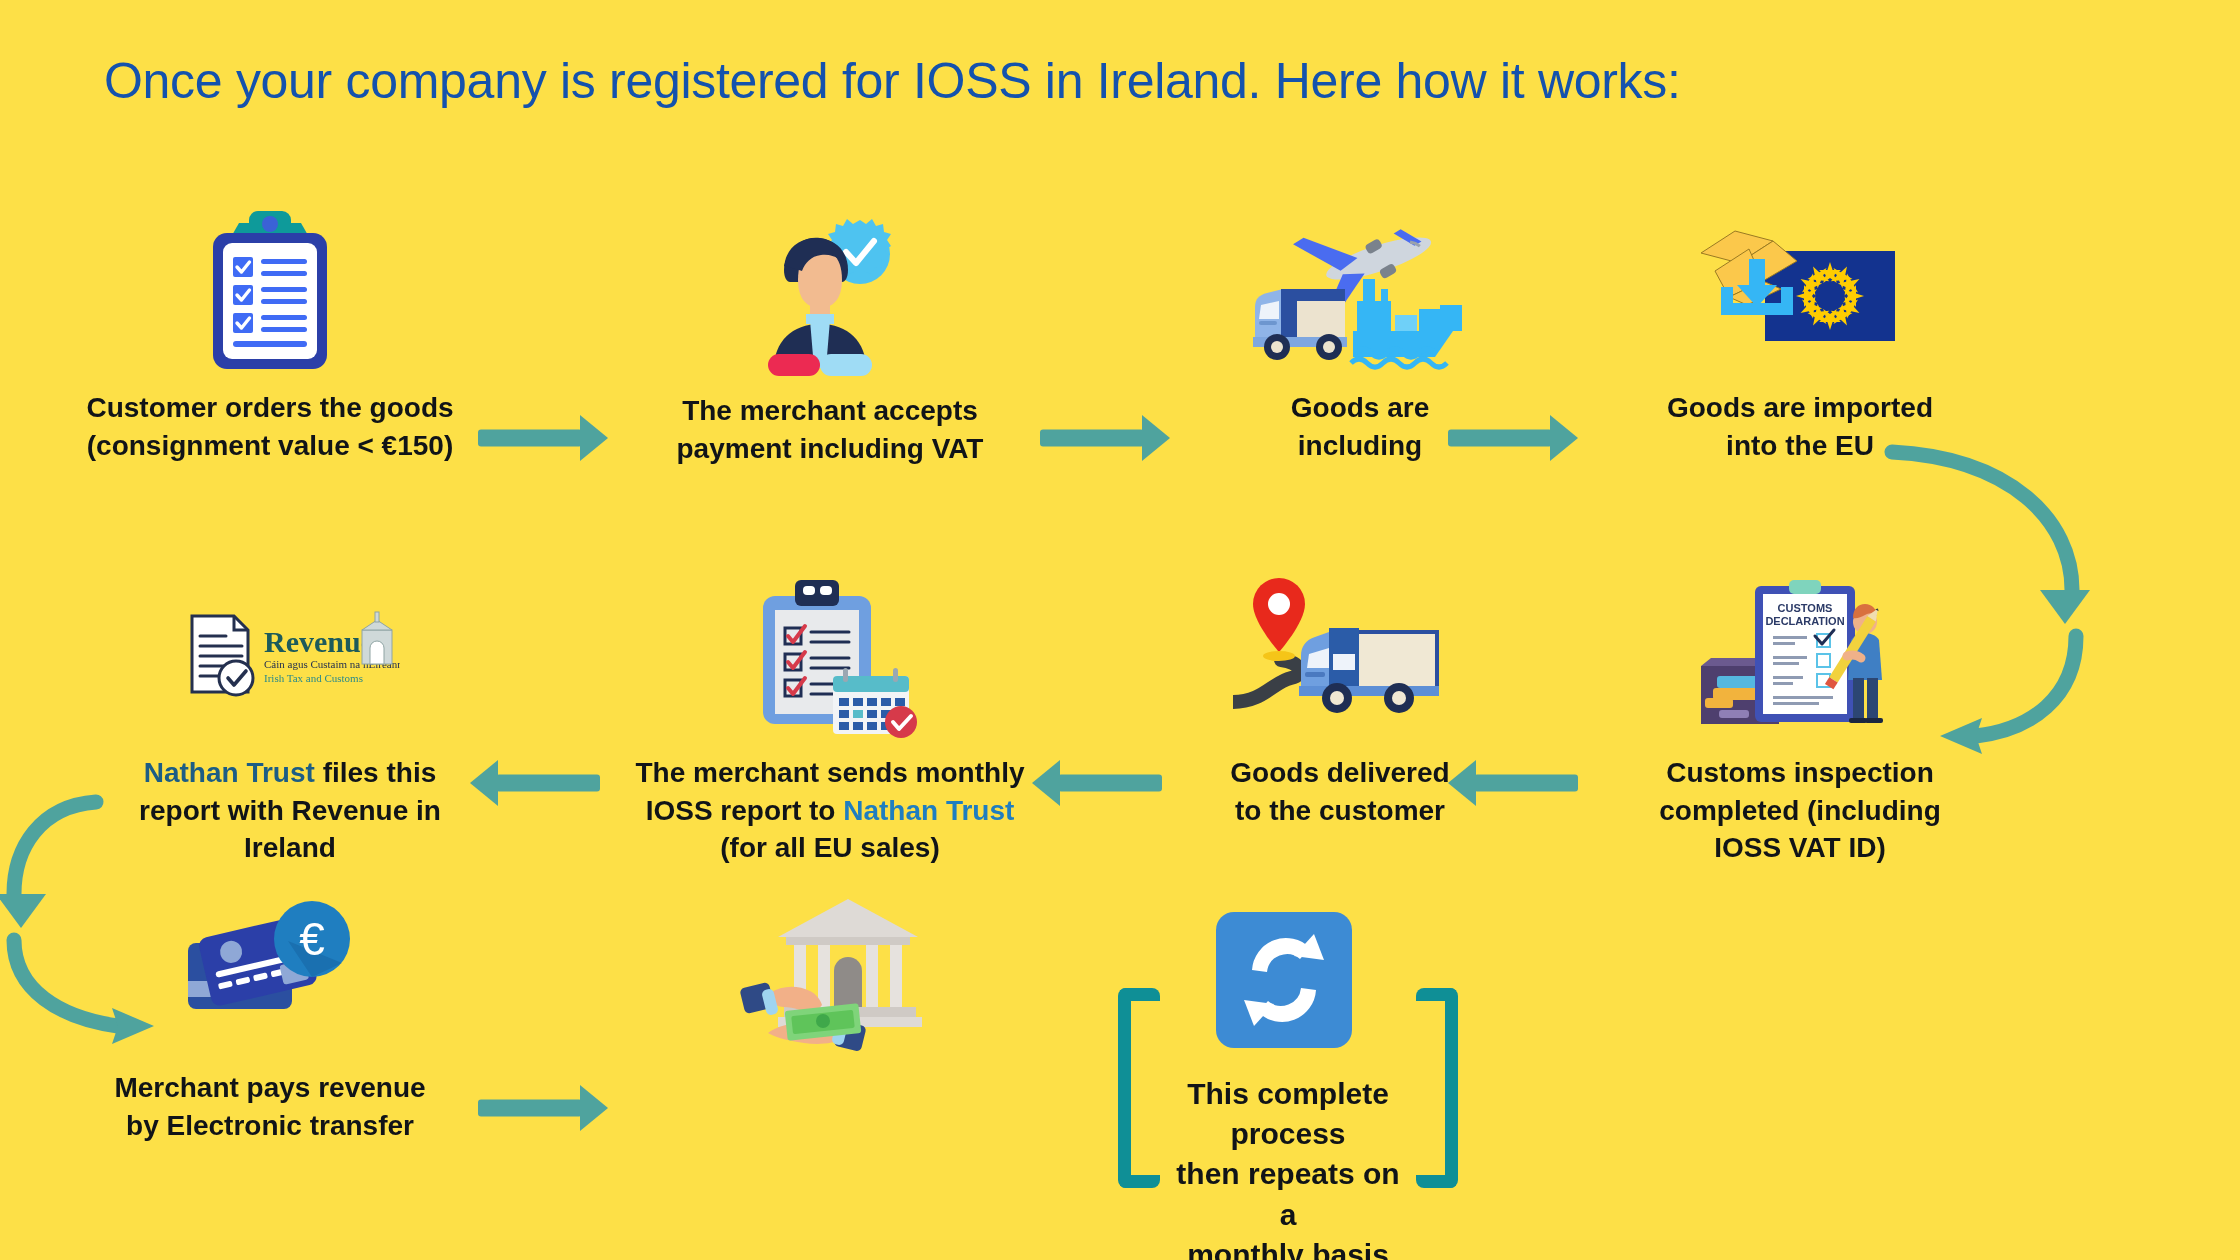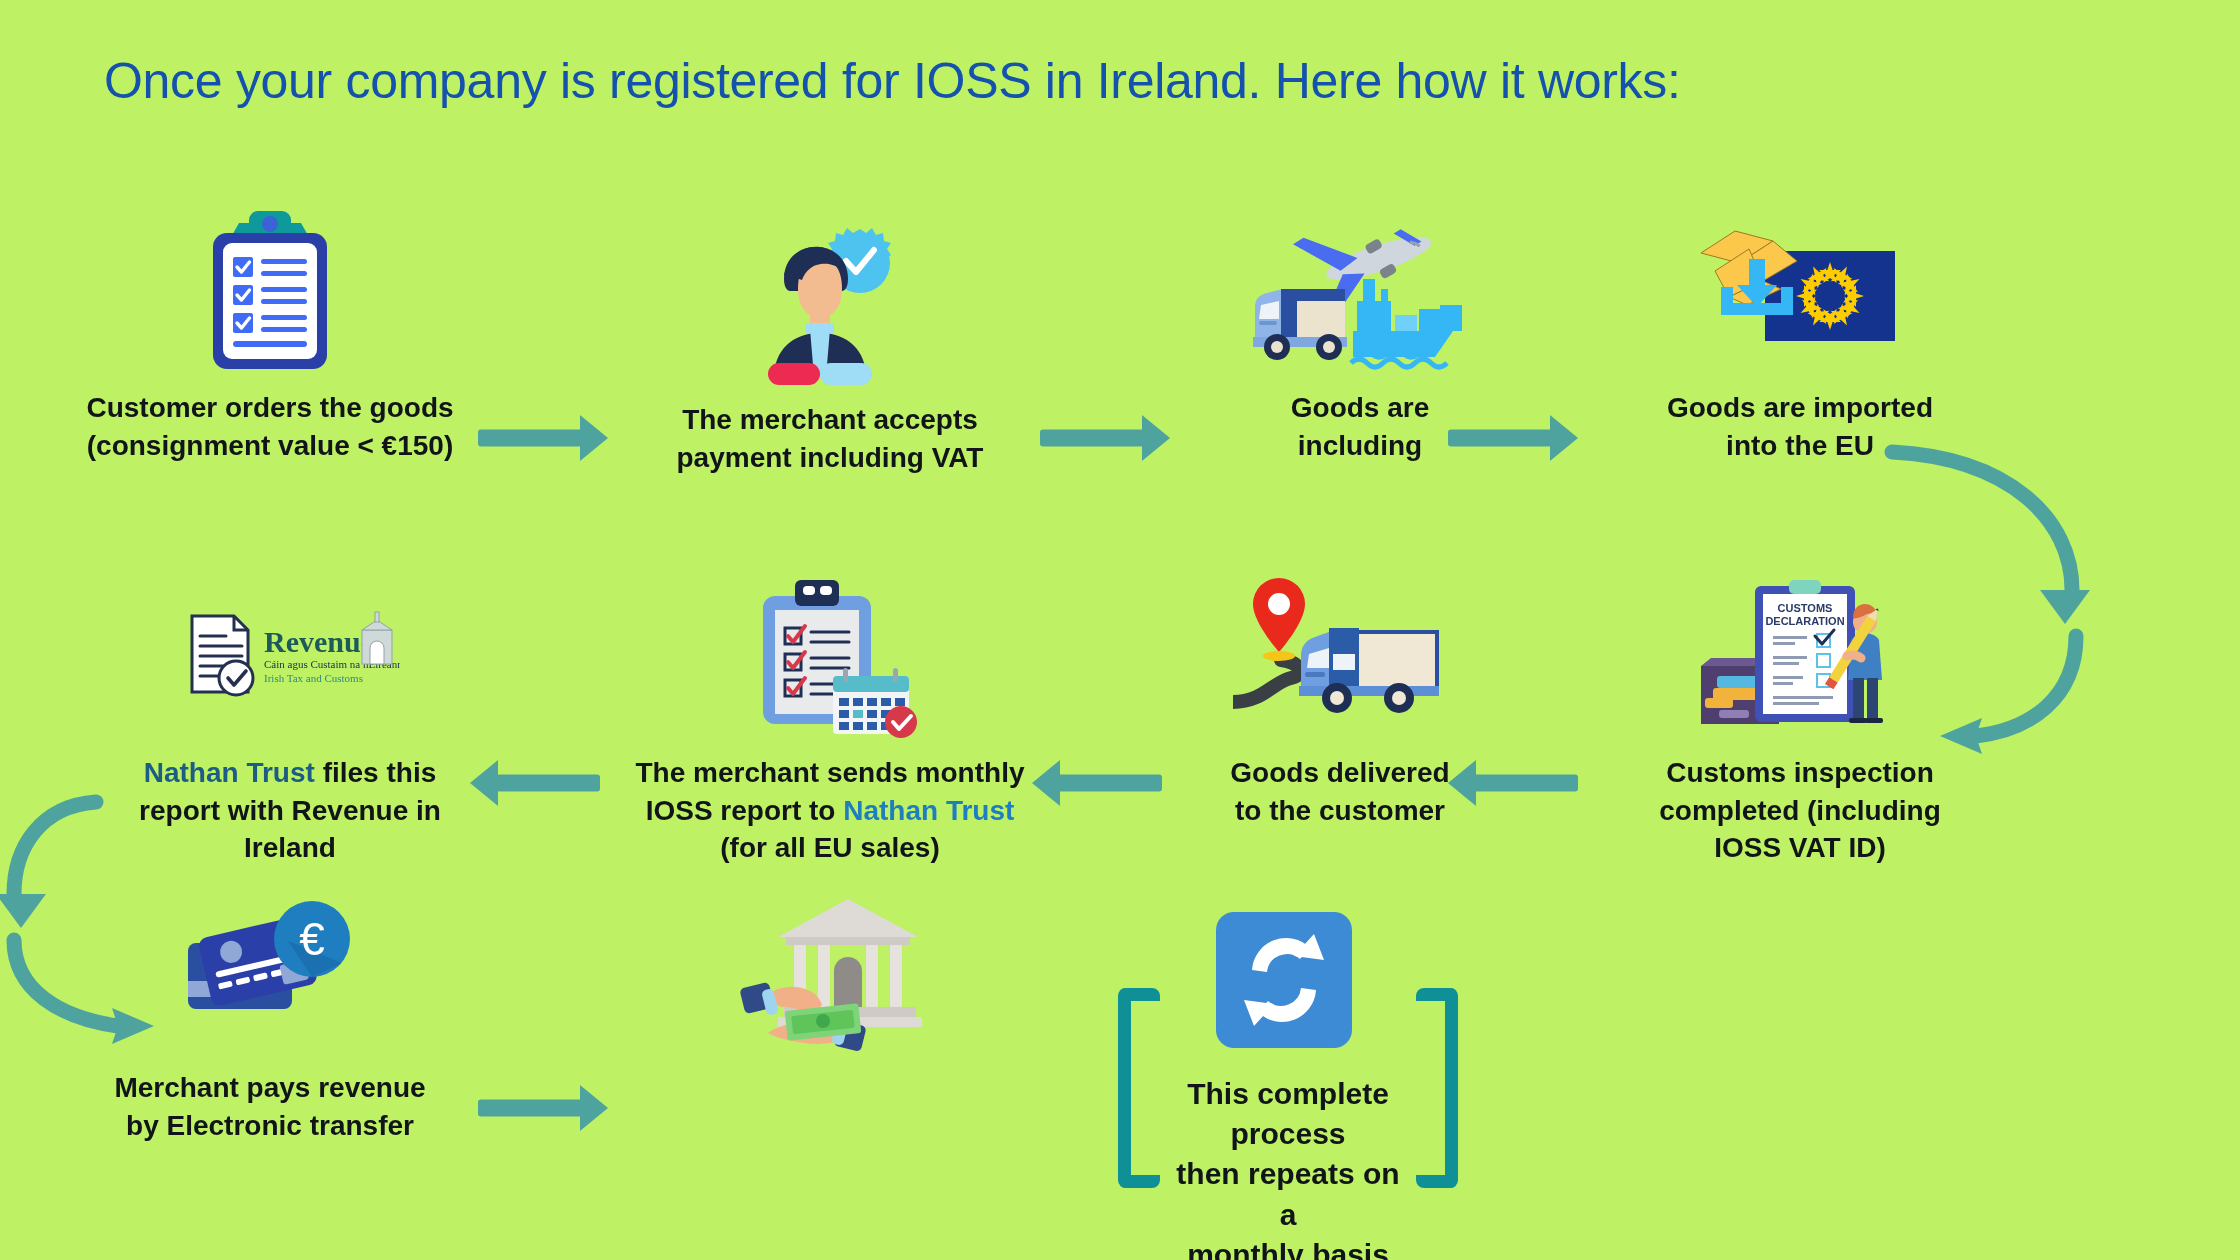--- a/index.html
+++ b/index.html
@@ -2,21 +2,21 @@
 <html><head>
 <meta charset="utf-8">
 <style>
   * { box-sizing: border-box; margin: 0; padding: 0; }
   html, body {
     width: 2240px; height: 1260px;
     background: #ffffff;
     font-family: "Liberation Sans", sans-serif;
     overflow: hidden;
   }
-  #stage { position: relative; width: 2240px; height: 1260px; background:#bef264; }
+  #stage { position: relative; width: 2240px; height: 1260px; background:#fde047; }
 
   
   #title {
     position: absolute; left: 104px; top: 52px; width: 2000px;
     font-size: 50px; font-weight: 400; color: #1452ad;
     letter-spacing: -0.3px; white-space: nowrap;
   }
 
   
   .node { position: absolute; }
@@ -103,21 +103,21 @@
       <div>Customer orders the goods</div>
       <div>(consignment value &lt; €150)</div>
     </div>
   </div>
 
   <div class="arrow right" style="left:478px; top:415px; width:130px;">
     <div class="shaft"></div>
     <div class="head"></div>
   </div>
 
-  <div class="node" style="left:600px; top:217px; width:460px;">
+  <div class="node" style="left:600px; top:208px; width:460px;">
     <div class="art">
       <svg width="160" height="170" viewBox="0 0 160 170">
         <g fill="#4ec3f0">
           <circle cx="110" cy="46" r="30"></circle>
           <g transform="translate(110,46)">
             <g id="spikes"></g>
             <polygon points="-32,-8 -28,-14 -32,-20 -25,-22 -24,-30 -17,-28 -13,-35 -7,-30 0,-34 6,-30 12,-35 16,-28 23,-30 24,-22 31,-20 27,-14 31,-8 25,-4 28,3 21,6 22,14 15,13 12,21 5,17 0,23 -5,17 -12,21 -15,13 -22,14 -21,6 -28,3 -25,-4" fill="#4ec3f0"></polygon>
           </g>
         </g>
         <path d="M96 44l10 11 18-22" stroke="#ffffff" stroke-width="6" fill="none" stroke-linecap="round" stroke-linejoin="round"></path>

